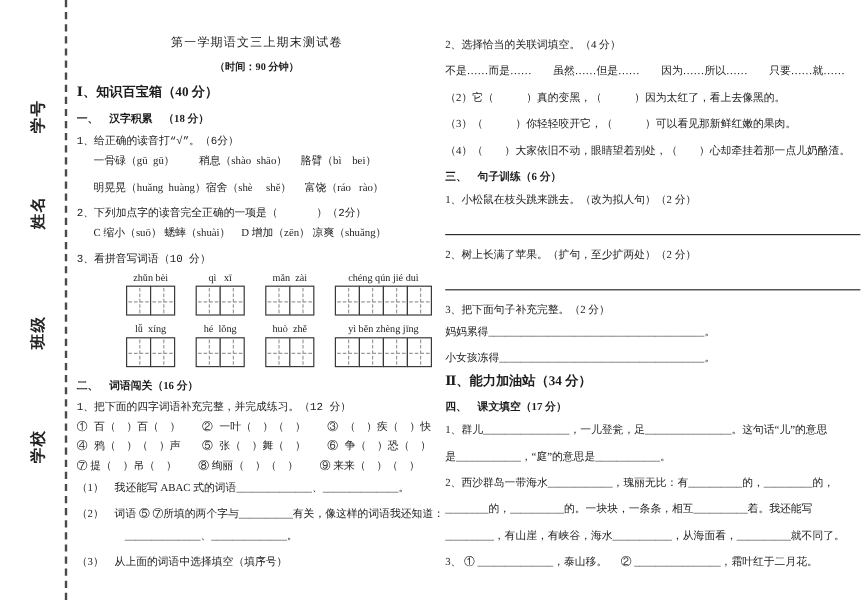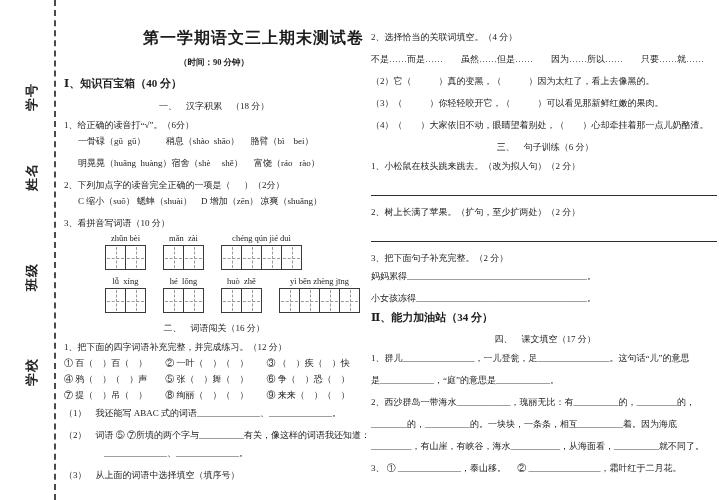--- a/index.html
+++ b/index.html
@@ -15,27 +15,27 @@
   .margin-label{
     position:absolute;left:10px;width:44px;text-align:center;
     font-size:13px;font-weight:bold;letter-spacing:1px;color:#222;
     transform:rotate(-90deg);transform-origin:center center;
     white-space:nowrap;
   }
   .col{position:absolute;top:28px;}
   .col-left{left:64px;width:300px;}
   .col-right{left:371px;top:31px;width:348px;}
   .ln{white-space:pre;font-size:9px;line-height:12px;margin:0 0 6px 0;color:#1c1c1c;}
-  .ln.small-gap{margin-bottom:4px;}
+  .ln.small-gap{margin-bottom:4px;font-family:Liberation Mono, monospace;}
   .ln.big-gap{margin-bottom:10px;}
   .ln.indent{padding-left:14px;}
-  .title{font-size:16px;font-weight:bold;text-align:right;letter-spacing:1px;margin:0 0 8px 0;white-space:pre;}
+  .title{font-size:10px;font-weight:normal;text-align:center;letter-spacing:1px;margin:0 0 8px 0;white-space:pre;}
   .time-note{font-size:8.5px;text-align:center;margin:0 0 7px 0;white-space:pre;font-weight:bold;}
   .sec-banner{font-size:11px;font-weight:bold;margin:0 0 9px 0;white-space:pre;}
-  .heading{font-weight:normal;margin-bottom:7px;text-align:center;}
+  .heading{font-weight:bold;margin-bottom:7px;}
   .pin-row{display:flex;gap:17px;margin:2px 0 6px 2px;padding-left:39px;}
   .pin-unit{display:flex;flex-direction:column;align-items:center;}
   .pin-label{font-size:8.5px;line-height:11px;white-space:pre;margin-bottom:1px;}
   .cells{display:flex;}
   .cell{
     width:21px;height:25px;border:1px solid #3a3a3a;margin-left:-1px;
     position:relative;box-sizing:border-box;background:#fff;
   }
   .cell:first-child{margin-left:0;}
   .cell::before{content:"";position:absolute;left:1px;right:1px;top:50%;border-top:1px dashed #9a9a9a;}
@@ -63,20 +63,27 @@
     <div class="ln small-gap">1、给正确的读音打“√”。（6分）</div>
     <div class="ln indent big-gap">一骨碌（gū  gū）         稍息（shào  shāo）     胳臂（bì    bei）</div>
     <div class="ln indent big-gap">明晃晃（huǎng  huàng）宿舍（shè     shě）     富饶（ráo   rào）</div>
     <div class="ln small-gap">2、下列加点字的读音完全正确的一项是（      ）（2分）</div>
     <div class="ln indent big-gap">C 缩小（suō） 蟋蟀（shuài）    D 增加（zēn） 凉爽（shuǎng）</div>
     <div class="ln small-gap">3、看拼音写词语（10 分）</div>
 
     <div class="pin-row">
       <div class="pin-unit">
         <div class="pin-label">zhǔn bèi</div>
+        <div class="cells">
+            <div class="cell"></div>
+            <div class="cell"></div>
+          </div>
+      </div>
+      <div class="pin-unit">
+        <div class="pin-label">qì   xī</div>
         <div class="cells">
             <div class="cell"></div>
             <div class="cell"></div>
           </div>
       </div>
       <div class="pin-unit">
         <div class="pin-label">mǎn  zài</div>
         <div class="cells">
             <div class="cell"></div>
             <div class="cell"></div>
@@ -153,19 +160,19 @@
     <div class="ln">3、把下面句子补充完整。（2 分）</div>
     <div class="ln big-gap">妈妈累得________________________________________。</div>
     <div class="ln">小女孩冻得______________________________________。</div>
 
     <div class="sec-banner" style="margin:4px 0 8px 0;">Ⅱ、能力加油站（34 分）</div>
 
     <div class="ln heading">四、　课文填空（17 分）</div>
     <div class="ln big-gap">1、群儿________________，一儿登瓮，足________________。这句话“儿”的意思</div>
     <div class="ln big-gap">是____________，“庭”的意思是____________。</div>
     <div class="ln big-gap">2、西沙群岛一带海水____________，瑰丽无比：有__________的，_________的，</div>
-    <div class="ln big-gap">________的，__________的。一块块，一条条，相互__________着。因为海底</div>
+    <div class="ln big-gap">________的，__________的。一块块，一条条，相互__________着。我还能写</div>
     <div class="ln big-gap">_________，有山崖，有峡谷，海水___________，从海面看，__________就不同了。</div>
     <div class="ln big-gap">3、 ① ______________，泰山移。　 ② ________________，霜叶红于二月花。</div>
 
   </div>
 
 </div>
 
 </body></html>

